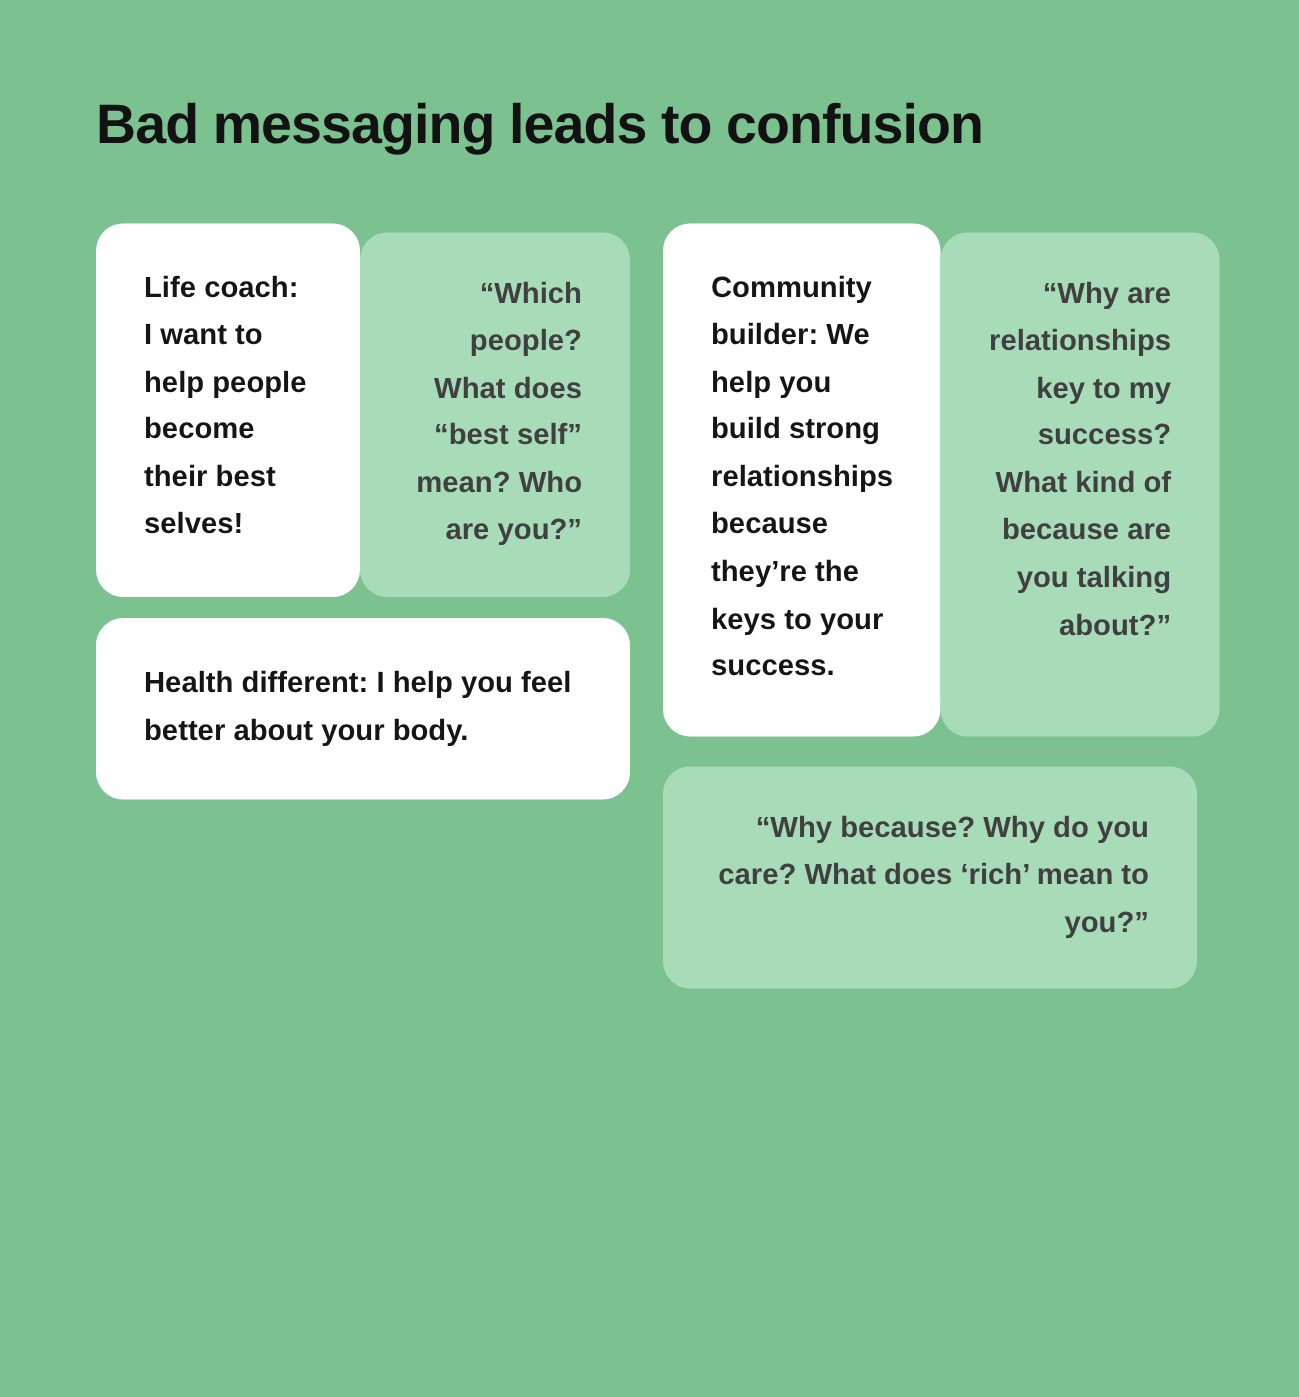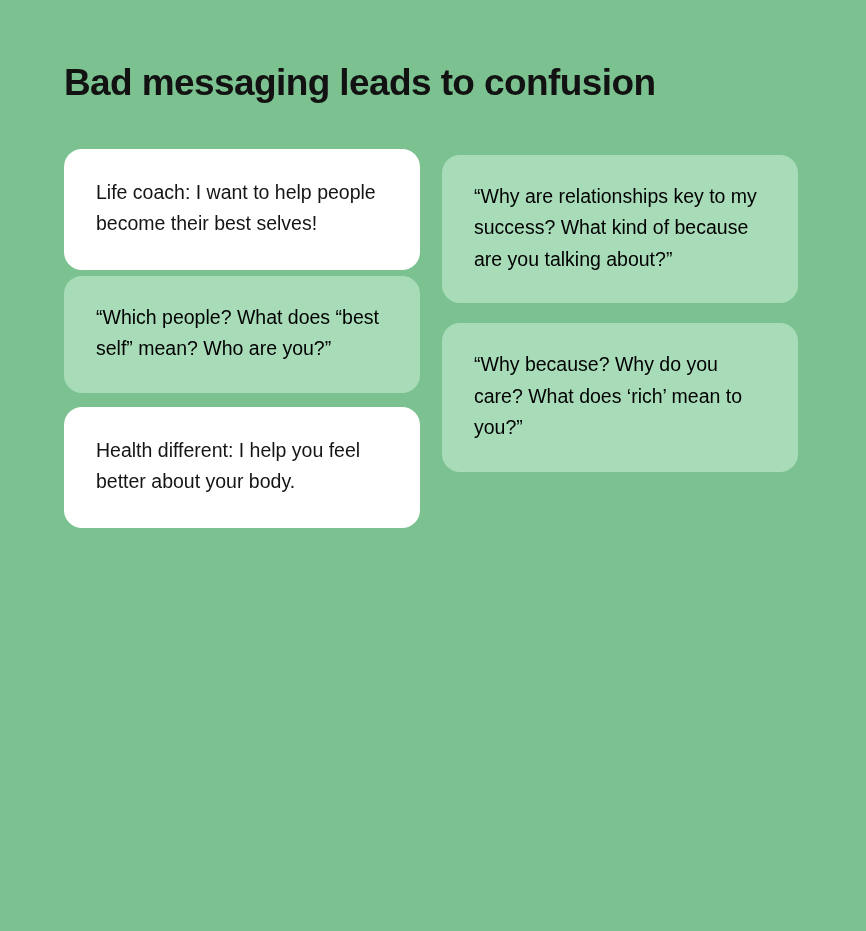--- a/index.html
+++ b/index.html
@@ -33,43 +33,45 @@
     gap: 22px;
     align-items: flex-start;
   }
   .col {
     width: 356px;
     display: flex;
     flex-direction: column;
   }
   .pair {
     display: flex;
-    flex-direction: column;
+    flex-direction: row;
+    font-weight: bold;
   }
   .gap-between-pairs {
     height: 14px;
   }
   .statement {
     background: #ffffff;
     border-radius: 18px;
     padding: 28px 32px 30px 32px;
     box-sizing: border-box;
     color: #151515;
     font-size: 19.5px;
     line-height: 1.62;
   }
   .reaction {
     background: #a8dcb9;
     border-radius: 18px;
     padding: 26px 32px 28px 32px;
     box-sizing: border-box;
-    color: #000000;
+    color: #404040;
     font-size: 19.5px;
     line-height: 1.62;
     margin-top: 6px;
+    text-align: right;
   }
   .offset-right { margin-top: 0px; }
 </style>
 </head>
 <body>
 
 <div class="page">
 
   <h1 class="title">Bad messaging leads to confusion</h1>
 
@@ -86,20 +88,21 @@
 
       <div class="pair">
         <div class="statement">Health different: I help you feel better about your body.</div>
       </div>
 
     </div>
 
     <div class="col offset-right">
 
       <div class="pair">
+        <div class="statement">Community builder: We help you build strong relationships because they’re the keys to your success.</div>
         <div class="reaction">“Why are relationships key to my success? What kind of because are you talking about?”</div>
       </div>
 
       <div class="gap-between-pairs"></div>
 
       <div class="pair">
         <div class="reaction">“Why because? Why do you care? What does ‘rich’ mean to you?”</div>
       </div>
 
     </div>

